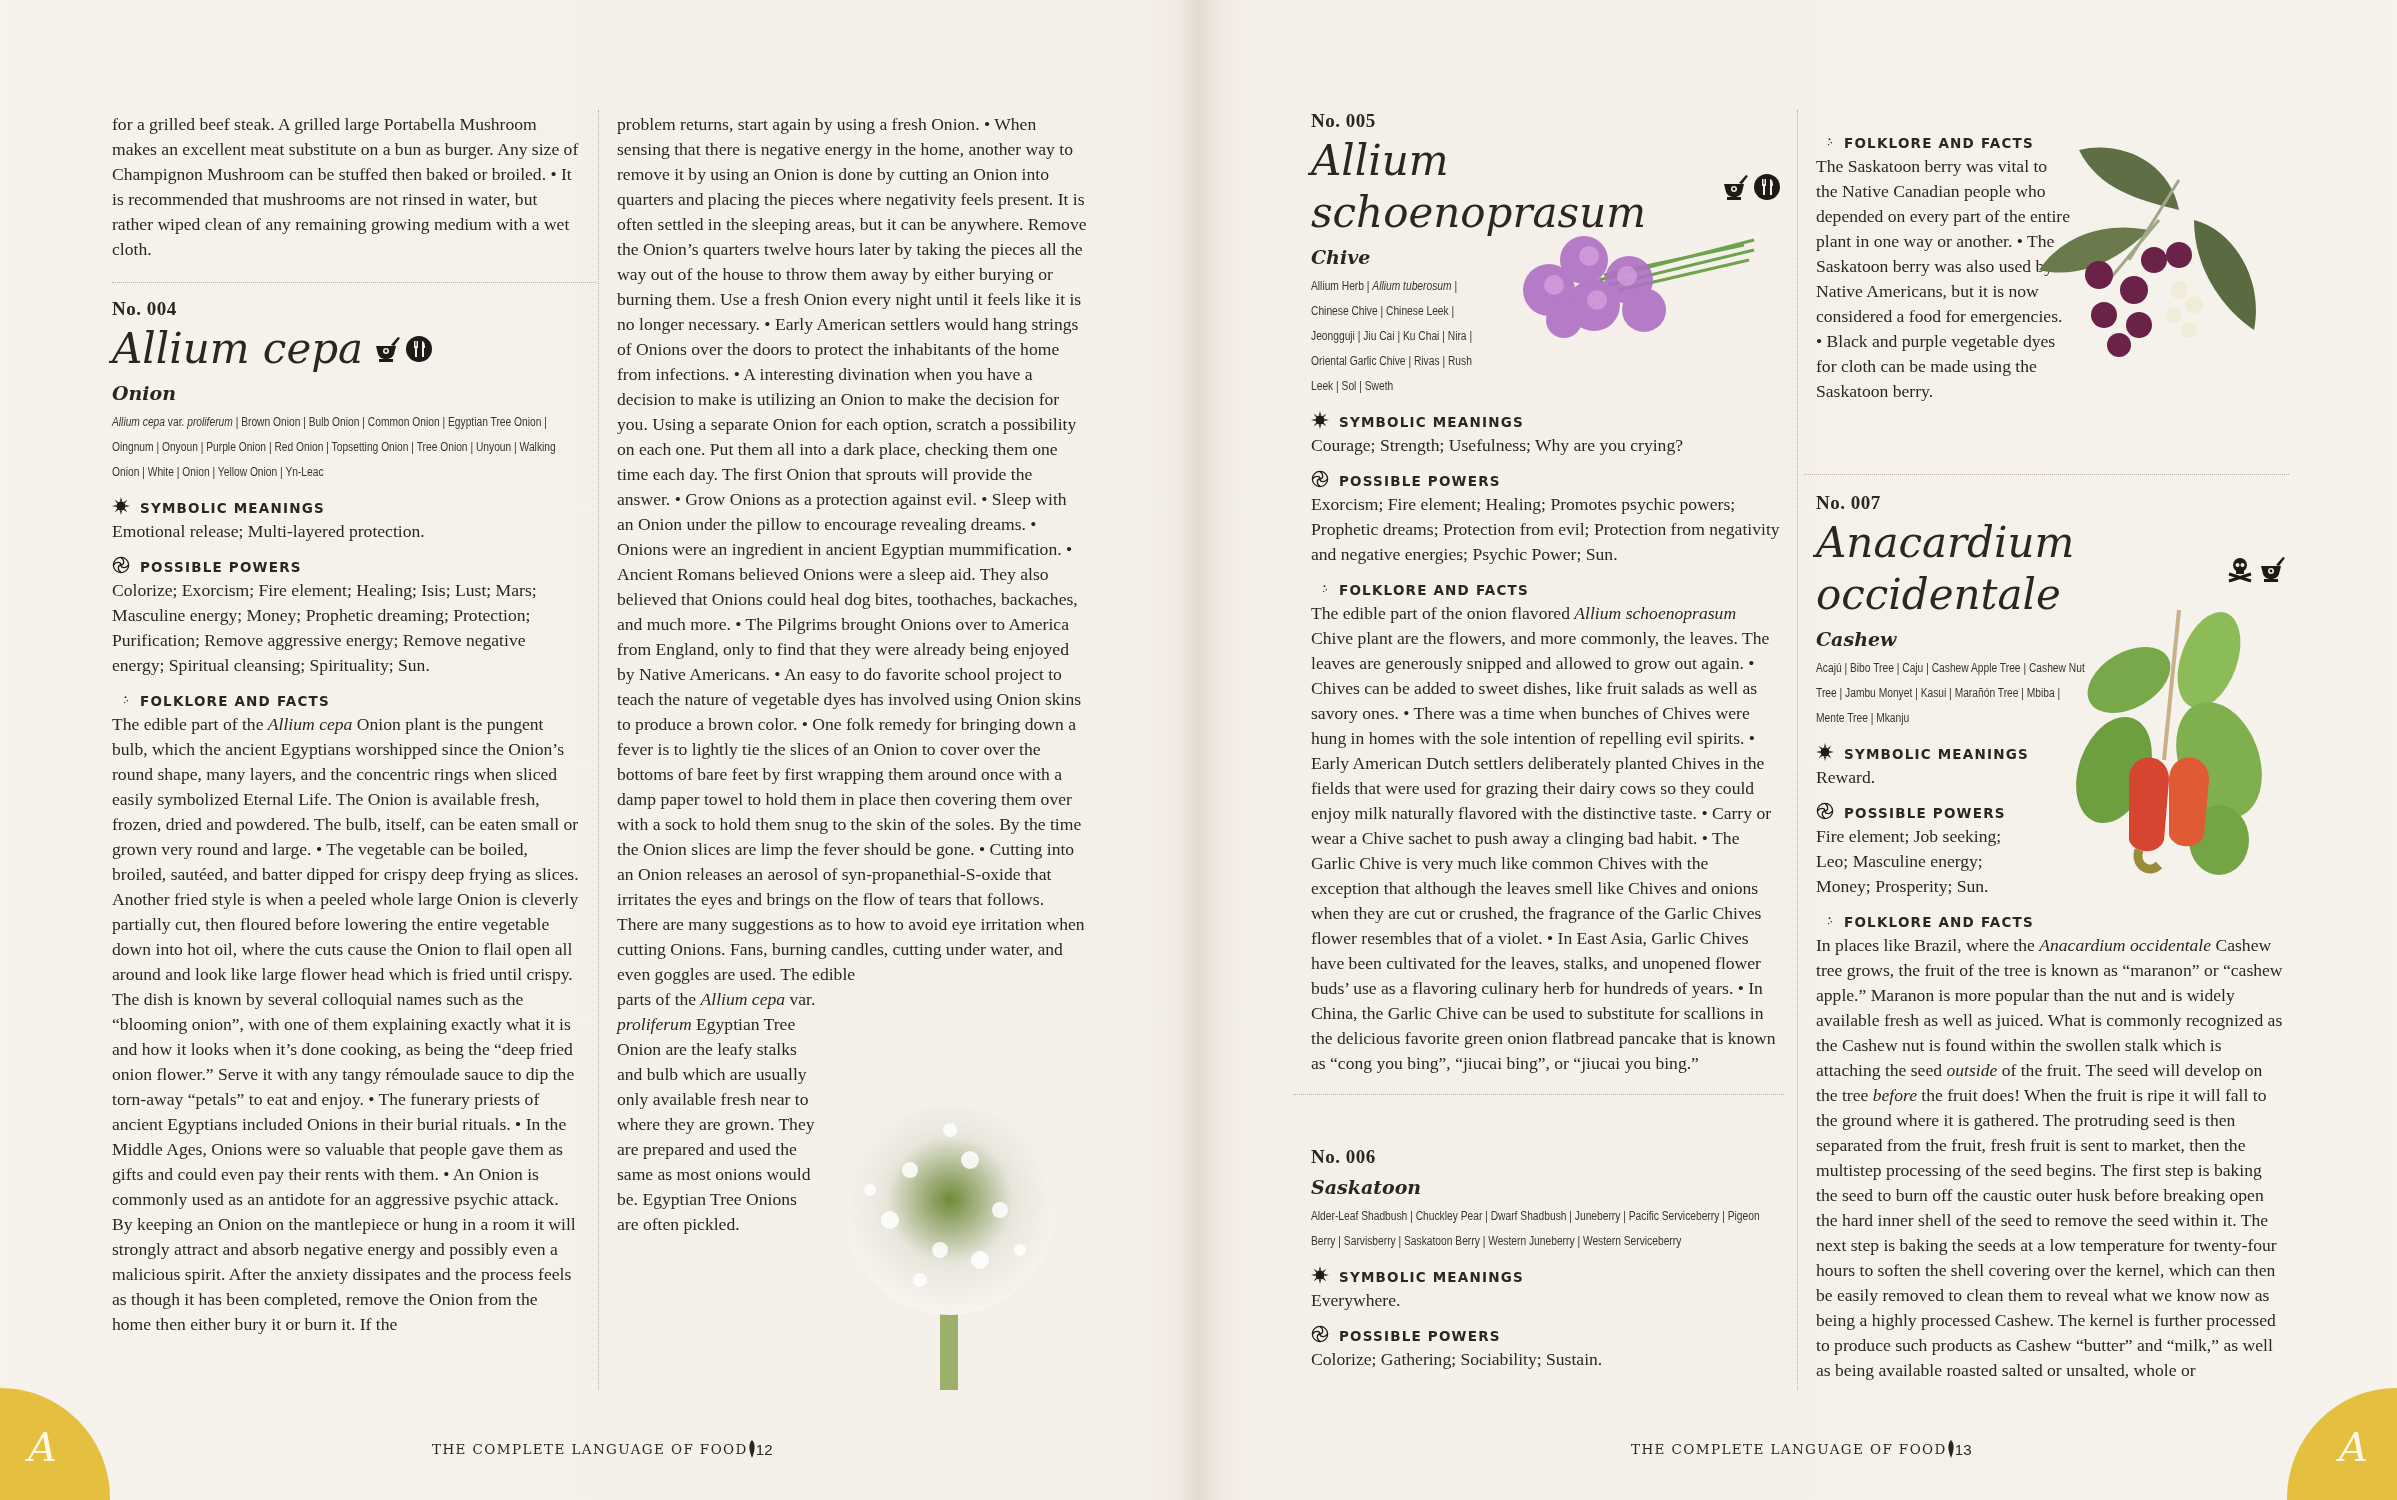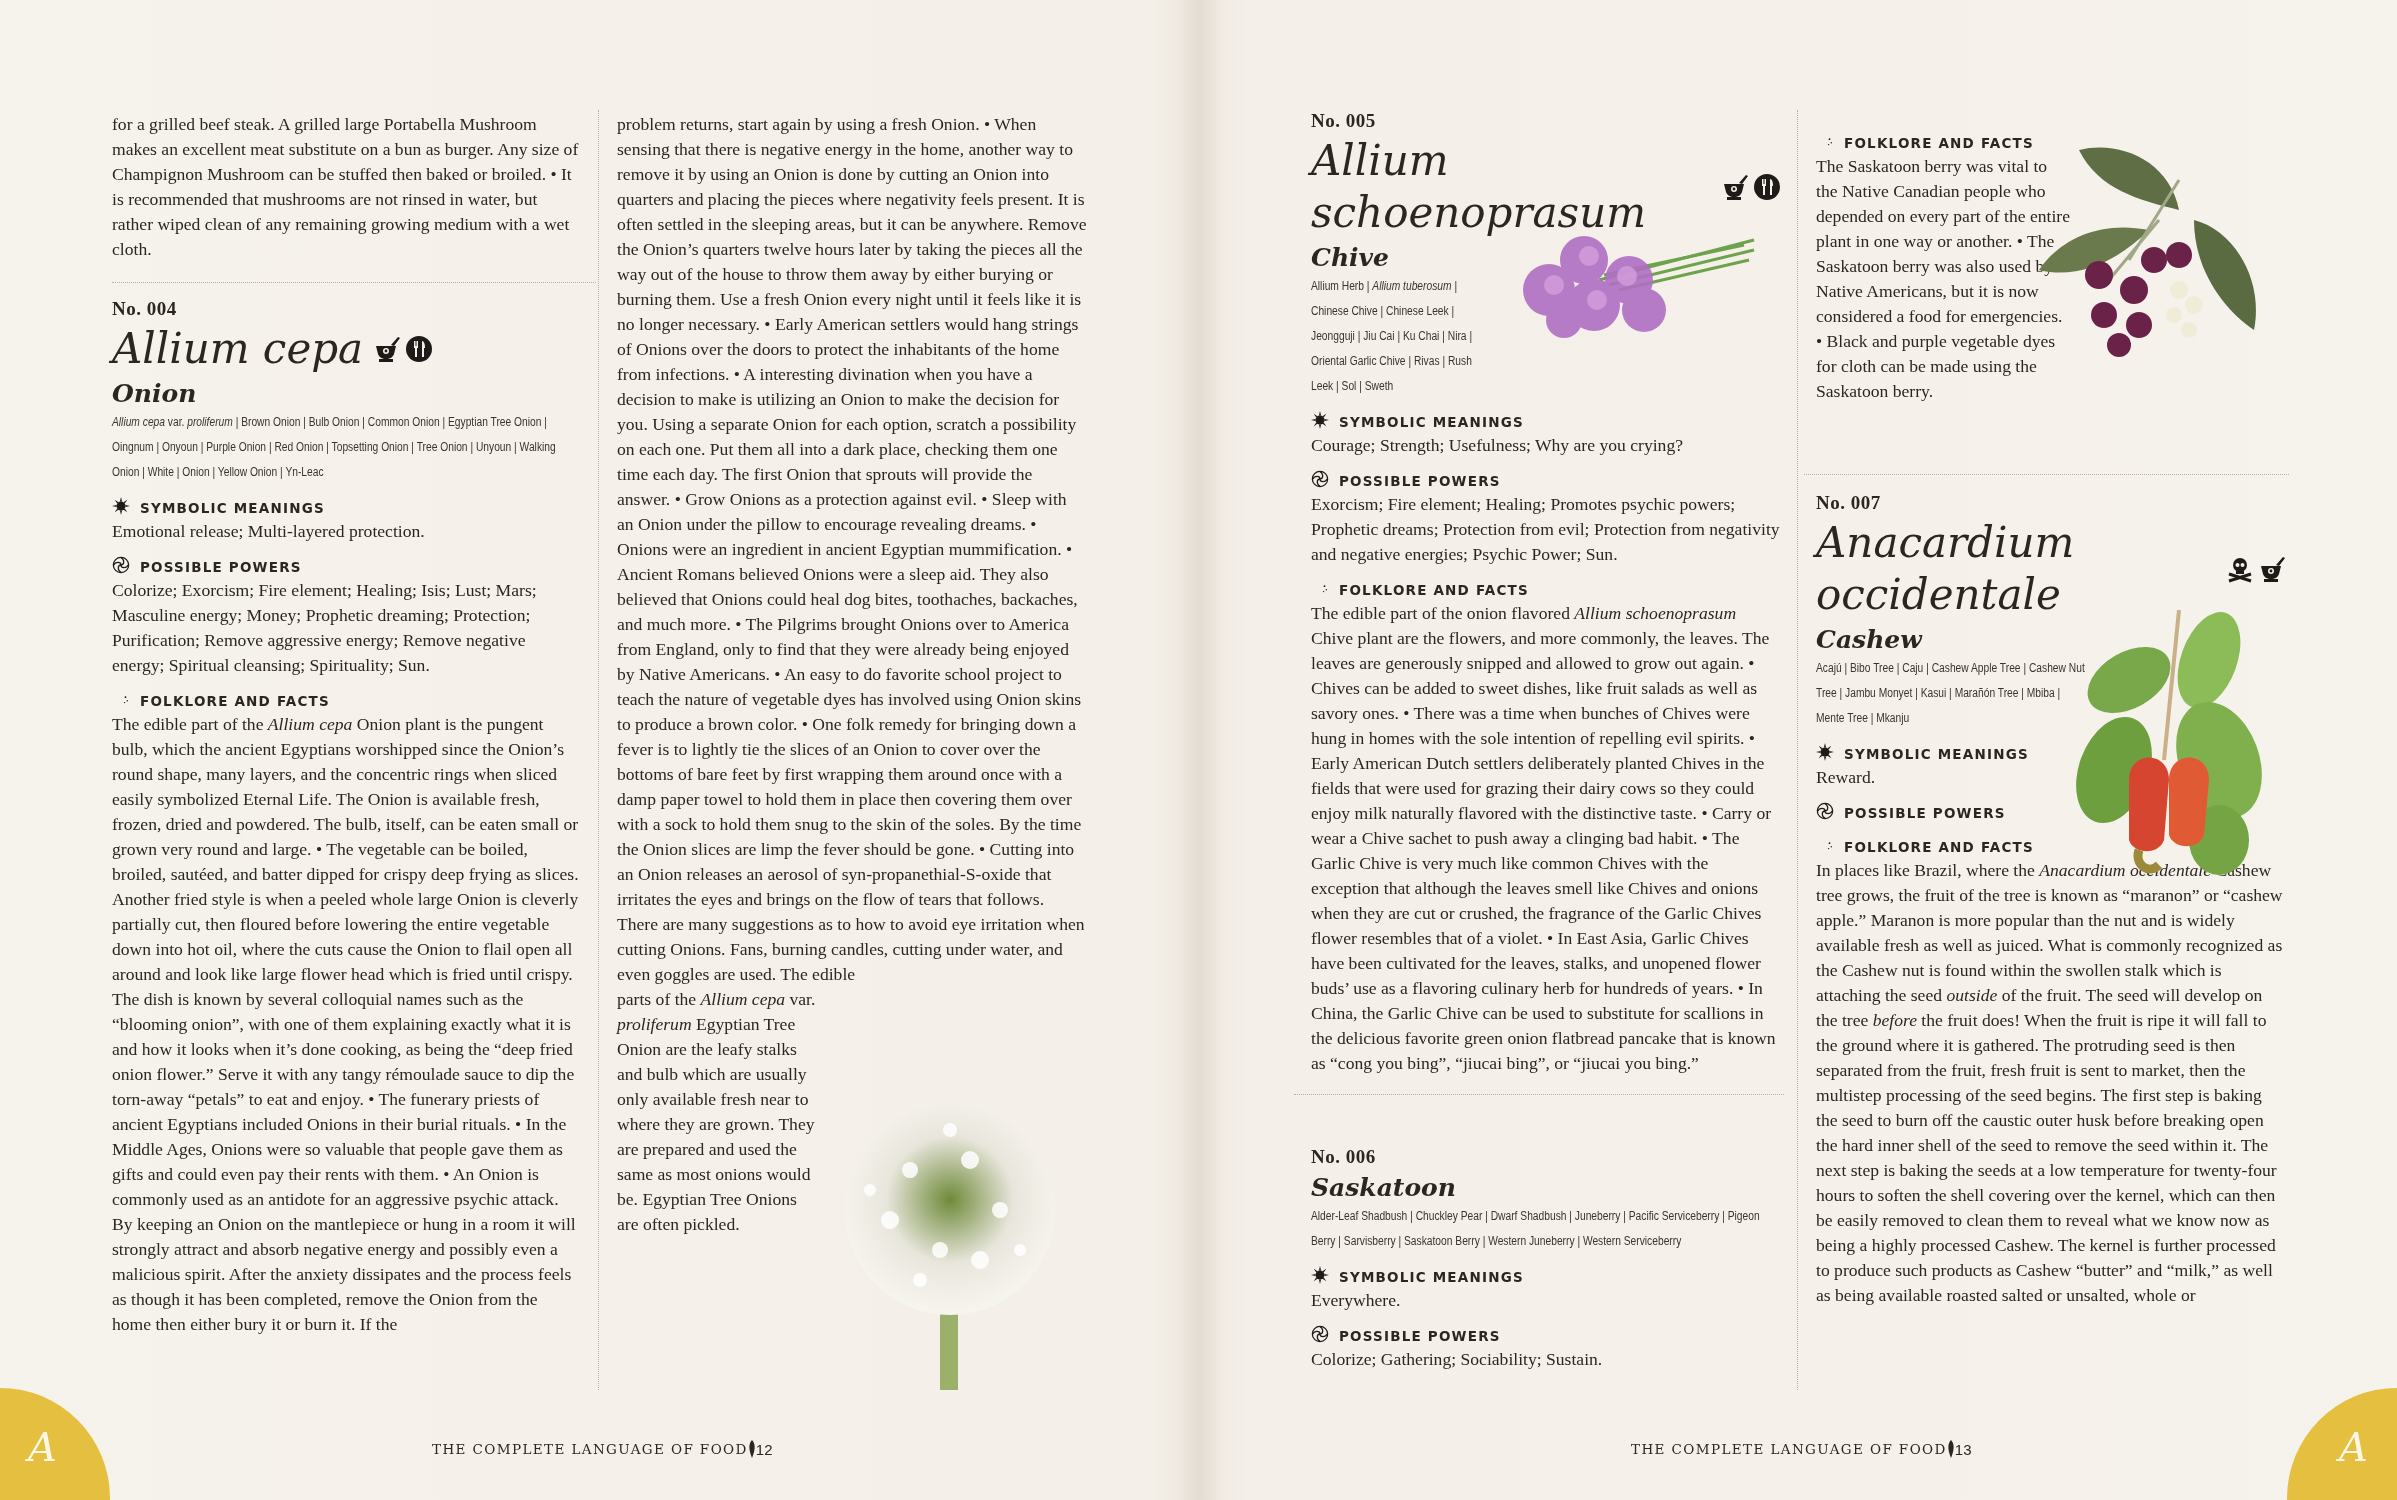--- a/index.html
+++ b/index.html
@@ -17,21 +17,21 @@
 
   .col { position:absolute; font-size:17.6px; line-height:25px; }
   .col p { margin:0; }
   .vrule { position:absolute; width:0; border-left:1px dotted #b9b0a4; }
   .hrule { position:absolute; height:0; border-top:1px dotted #b9b0a4; }
 
   .entry-no { font-family:"Liberation Serif", serif; font-weight:bold; font-size:19px; letter-spacing:0.5px; margin:0 0 2px 0; }
   .entry-title { font-family:"DejaVu Serif", serif; font-style:italic; font-size:42px; line-height:52px; margin:0; display:flex; align-items:center; gap:10px; }
   .title-icons { display:inline-flex; gap:4px; align-items:center; }
   .ico { display:inline-block; width:28px; height:28px; }
-  .common-name { font-family:"DejaVu Serif", serif; font-style:italic; font-weight:bold; font-size:25px; margin:6px 0 4px 0; }
+  .common-name { font-family:"DejaVu Serif", serif; font-style:italic; font-weight:bold; font-size:19px; margin:6px 0 4px 0; }
   .aka { font-family:"Liberation Sans", sans-serif; font-size:12.5px; line-height:25px; color:#3a3430; transform:scaleX(0.82); transform-origin:left; }
   .aka i { font-style:italic; }
   .sec-head { font-family:"DejaVu Sans", sans-serif; font-weight:bold; font-size:13.5px; letter-spacing:1.2px; margin:12px 0 0 0; display:flex; gap:10px; line-height:22px; }
   .sec-head svg { width:18px; height:18px; }
   .sec-body { margin:0; }
 
   .footer { position:absolute; top:1440px; font-family:"DejaVu Serif", serif; font-size:13.5px; letter-spacing:1.4px; display:flex; align-items:center; gap:0; }
   .footer .pg { font-family:"Liberation Sans", sans-serif; letter-spacing:0; font-size:15px; }
   .tab-circle { position:absolute; width:220px; height:220px; border-radius:50%; background:#e5bf3f; }
   .tab-letter { position:absolute; color:#fff8e6; font-family:"DejaVu Serif", serif; font-style:italic; font-size:40px; }
@@ -337,20 +337,21 @@
 
       <div class="sec-head">
         <svg viewBox="0 0 20 20">
             <g fill="none" stroke="#1d1a17" stroke-width="1.4">
               <circle cx="10" cy="10" r="8.5"></circle>
               <path d="M10 2c4 2 4 8 0 8M18 10c-2 4-8 4-8 0M10 18c-4-2-4-8 0-8M2 10c2-4 8-4 8 0"></path>
             </g>
           </svg>
         <span>POSSIBLE POWERS</span>
       </div>
+      <p class="sec-body">Fire element; Job seeking; Leo; Masculine energy; Money; Prosperity; Sun.</p>
 
       <div class="sec-head">
         <svg viewBox="0 0 20 20">
             <path d="M12 2a8 8 0 1 0 0 16 6.5 6.5 0 0 1 0-16z" fill="#1d1a17"></path>
             <circle cx="15" cy="8" r="1" fill="#1d1a17"></circle>
             <circle cx="17" cy="12" r="0.8" fill="#1d1a17"></circle>
             <circle cx="14" cy="14" r="0.8" fill="#1d1a17"></circle>
           </svg>
         <span>FOLKLORE AND FACTS</span>
       </div>

